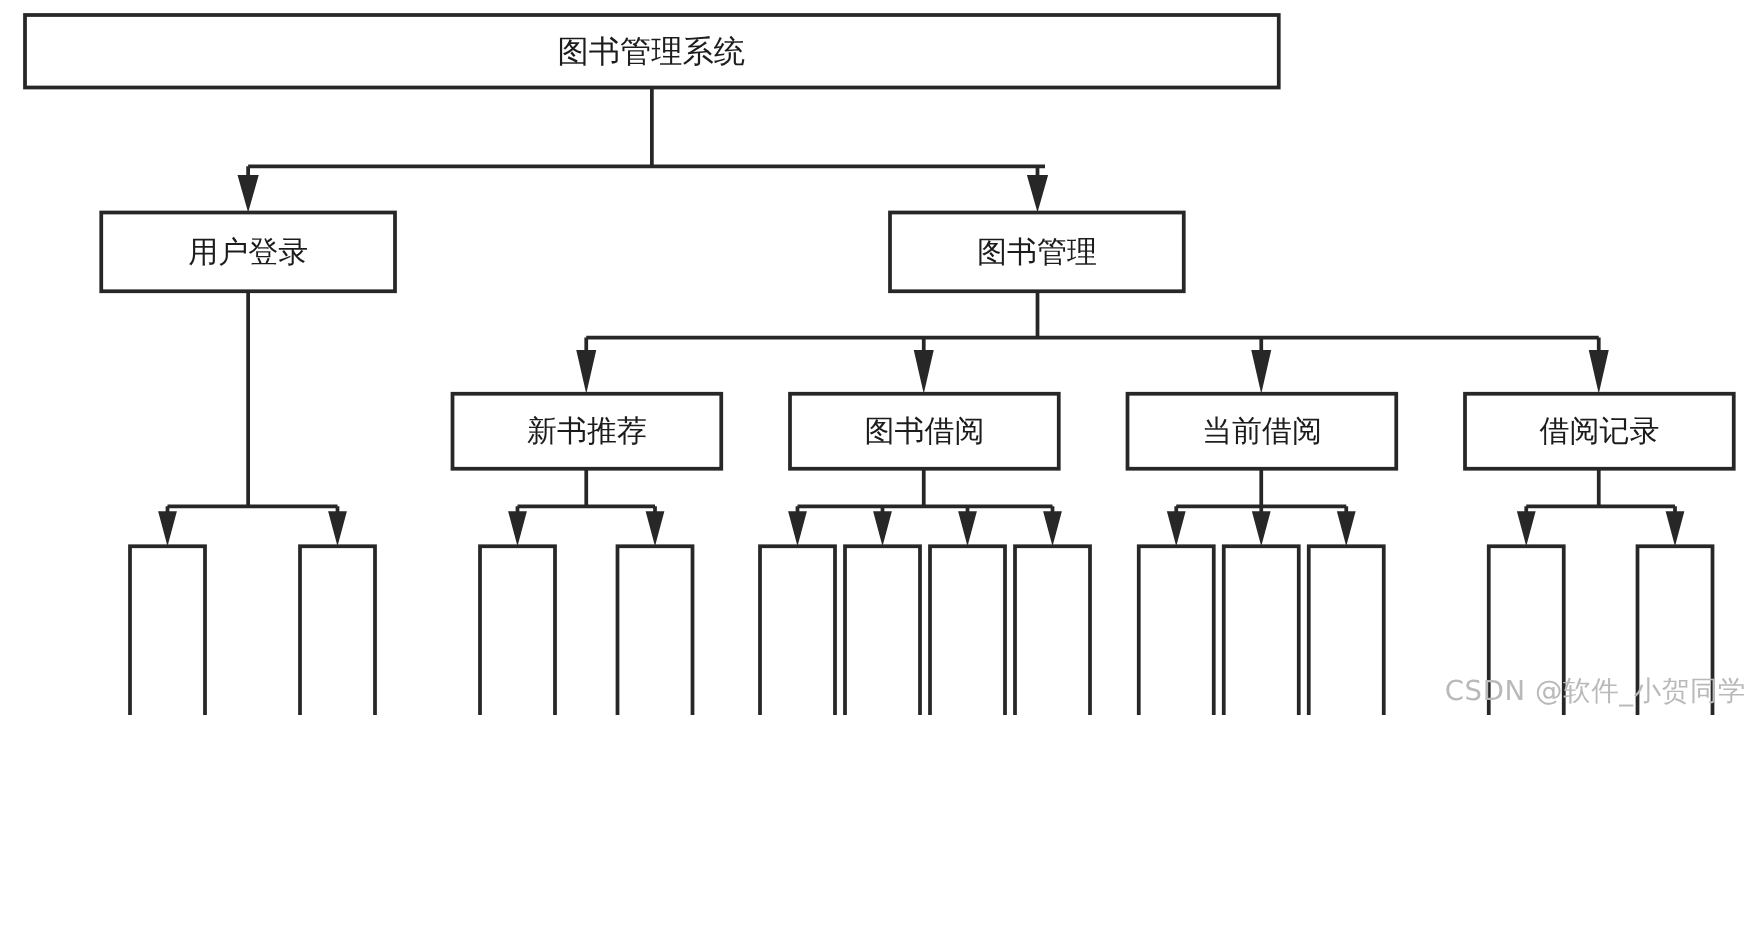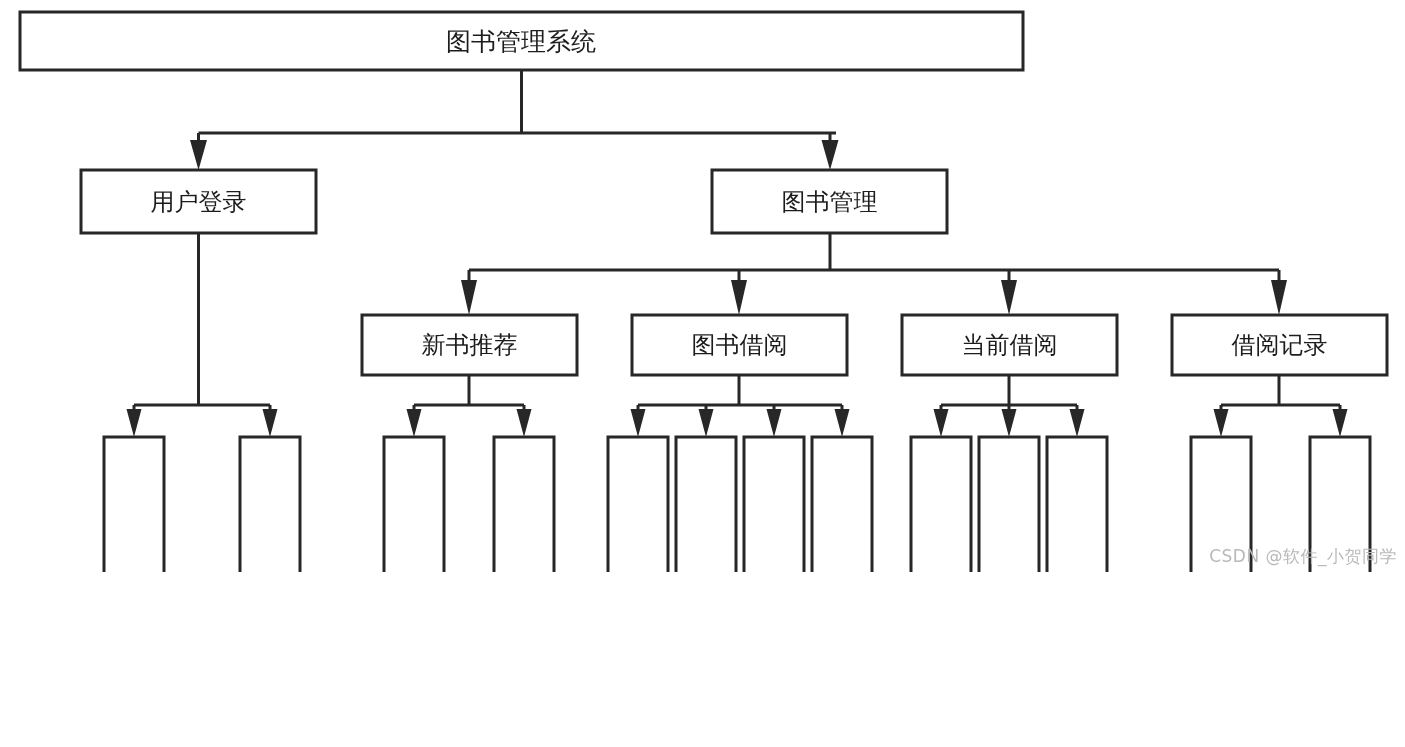--- a/index.html
+++ b/index.html
@@ -45,21 +45,21 @@
   }
   .arrow-head {
     fill: #272727;
     stroke: none;
   }
   .watermark {
     position: absolute;
     right: 8px;
     bottom: 4px;
     font-family: "DejaVu Sans", "Liberation Sans", sans-serif;
-    font-size: 17px;
+    font-size: 22px;
     color: #b9b9b9;
     white-space: nowrap;
     letter-spacing: 0.5px;
   }
 </style>
 </head>
 <body>
 
 <div id="diagram-root">
 

